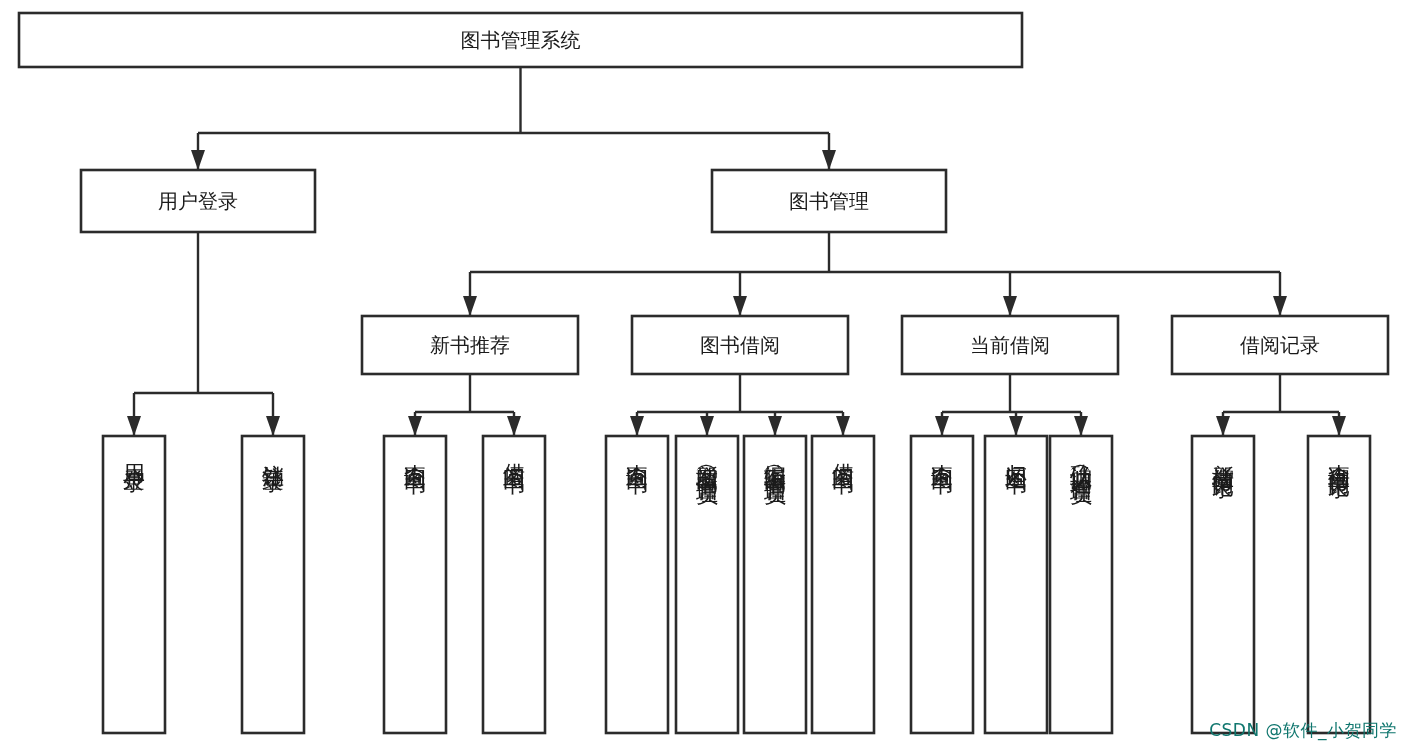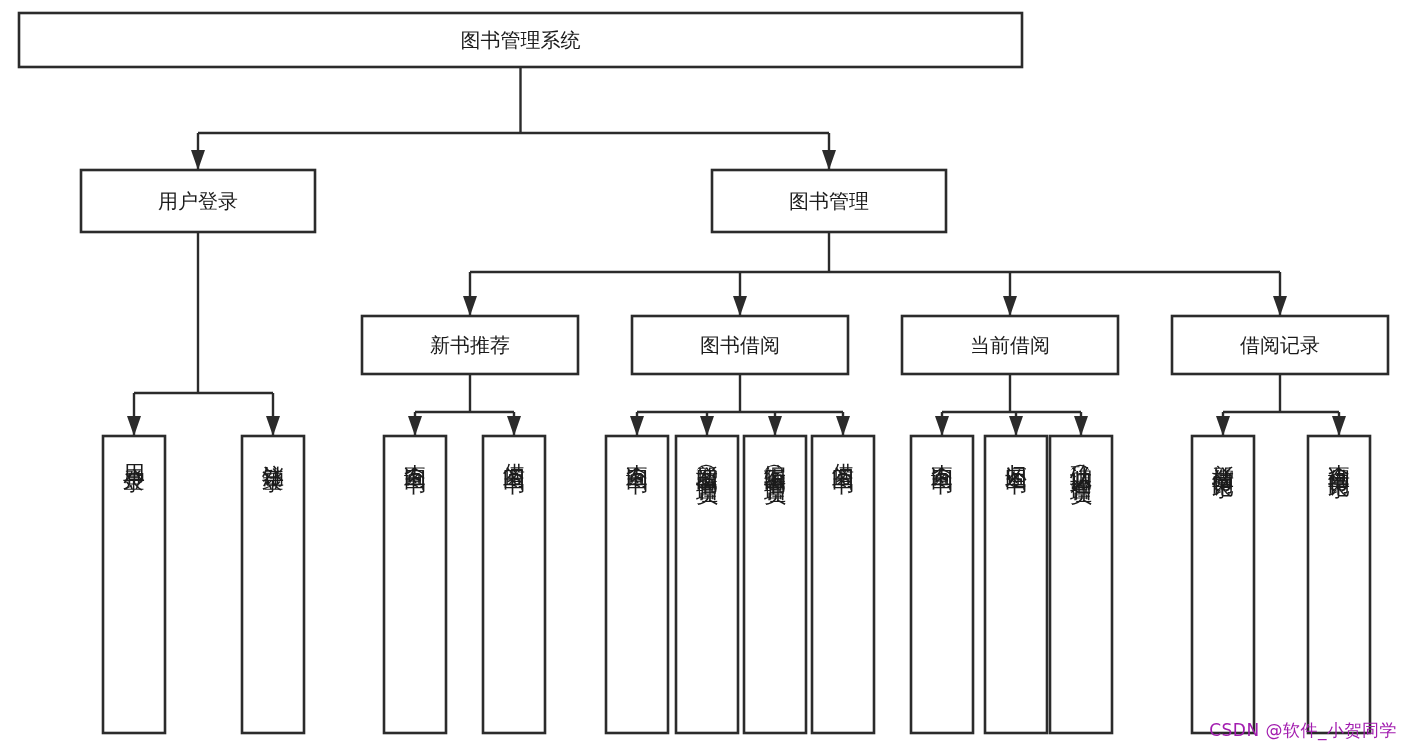--- a/index.html
+++ b/index.html
@@ -63,21 +63,21 @@
     letter-spacing: 3px;
     color: #1b1b1b;
     white-space: nowrap;
   }
   .watermark {
     position: absolute;
     right: 8px;
     bottom: 5px;
     font-family: "DejaVu Sans", "Liberation Sans", sans-serif;
     font-size: 17px;
-    color: #a21caf;
+    color: #0f766e;
     letter-spacing: 0.5px;
     white-space: nowrap;
     margin-left: 31px;
   }
 </style>
 </head>
 <body>
 
 <div id="diagram-root">
 

